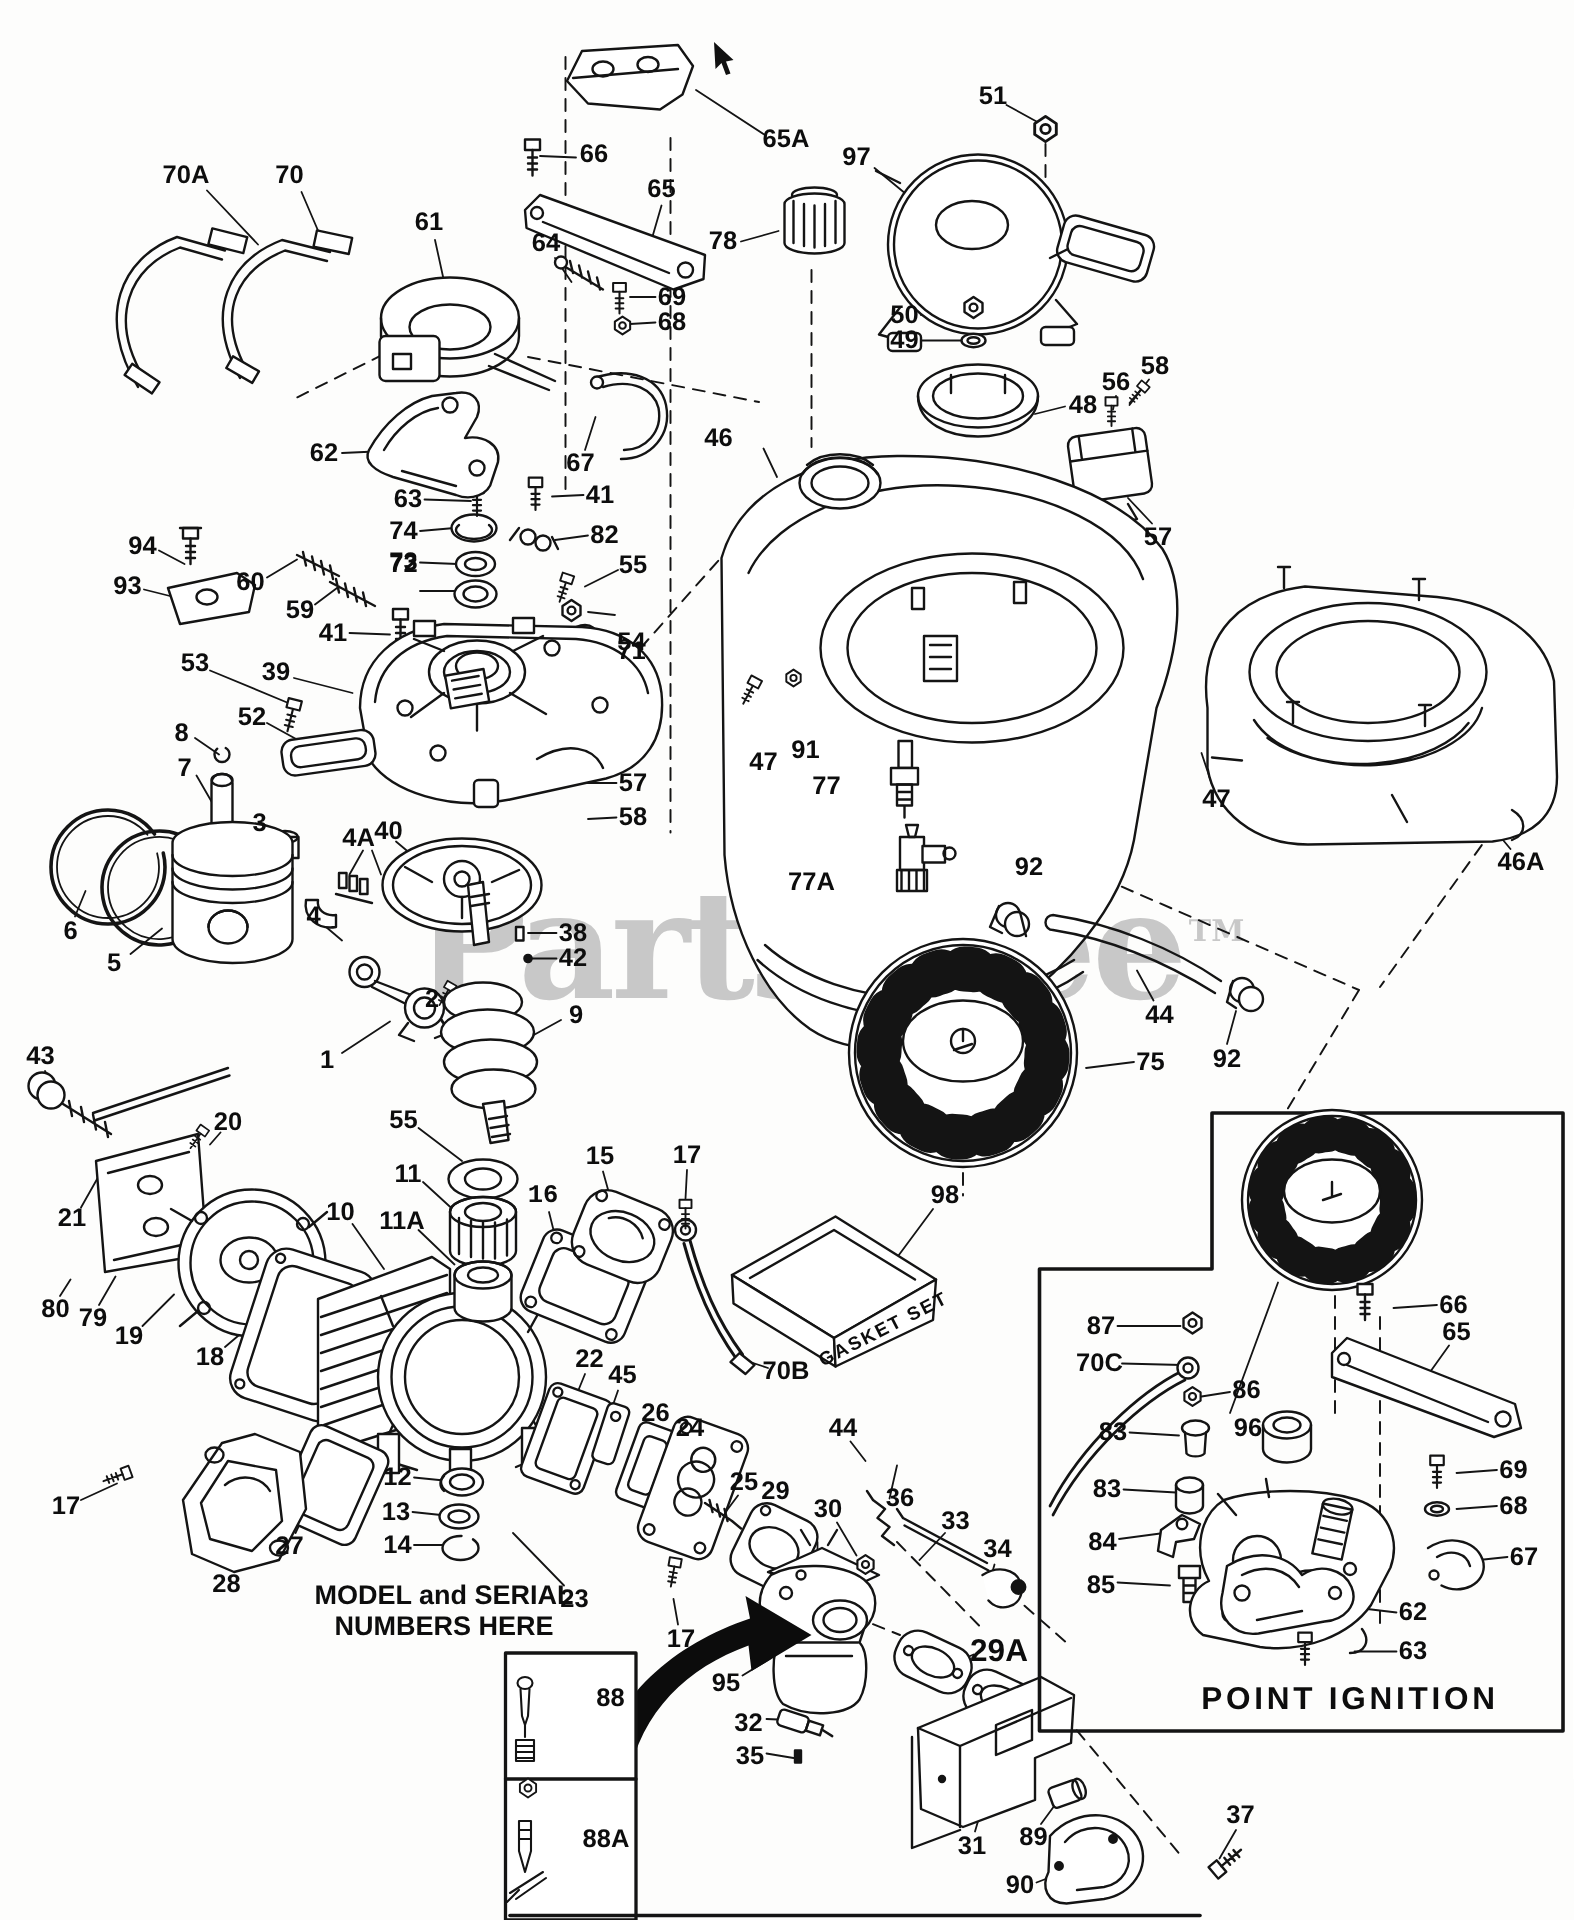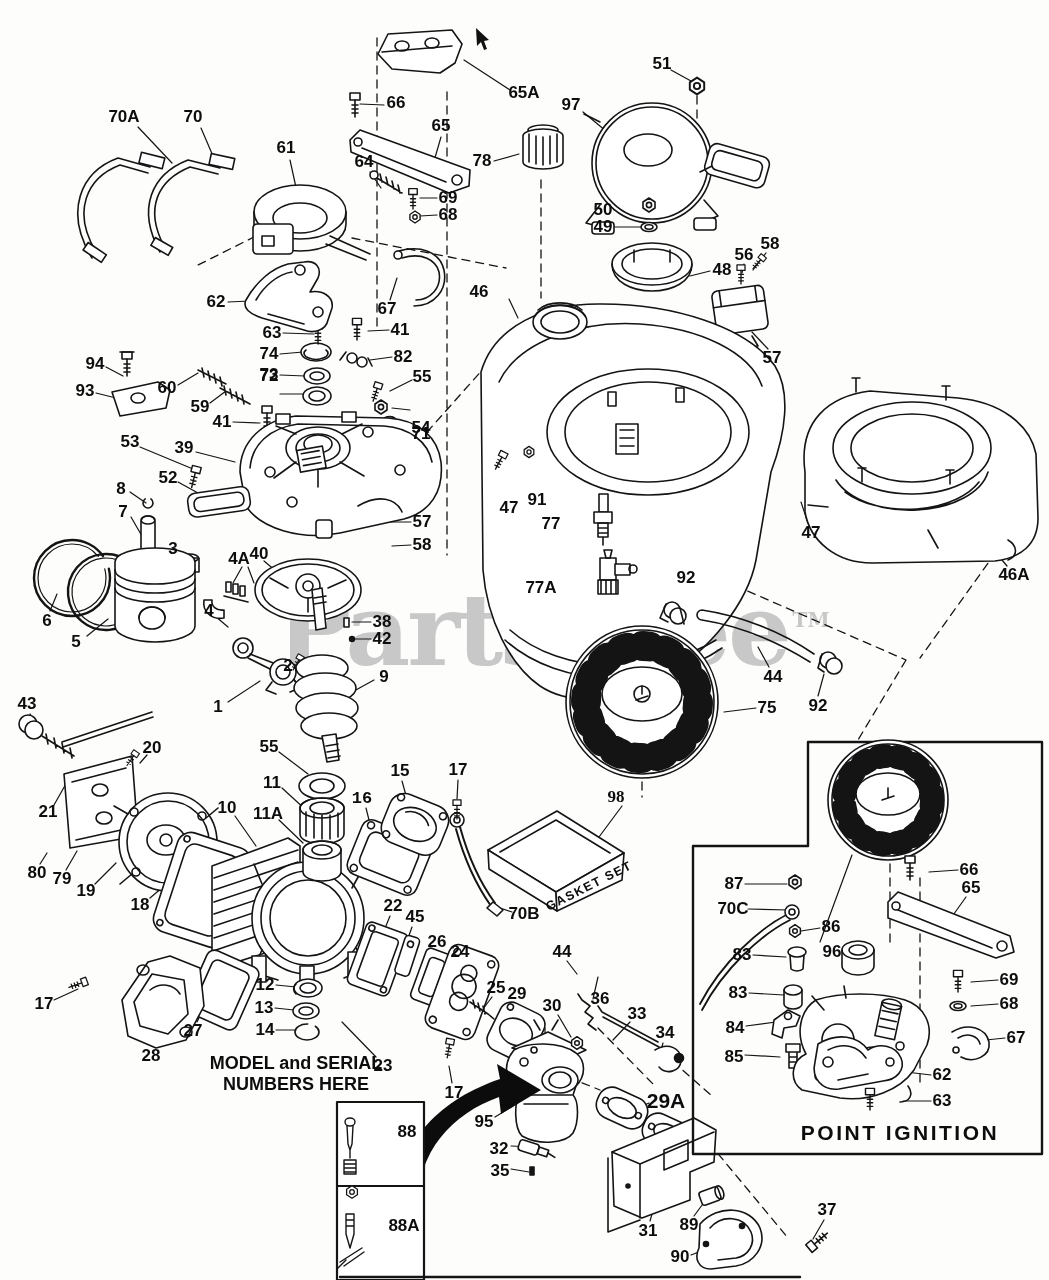--- a/index.html
+++ b/index.html
@@ -824,21 +824,21 @@
       <div class="plabel" style="left: 218px; top: 707px;">1</div>
       <div class="plabel" style="left: 27px; top: 704px;">43</div>
       <div class="plabel" style="left: 773px; top: 677px;">44</div>
       <div class="plabel" style="left: 767px; top: 708px;">75</div>
       <div class="plabel" style="left: 818px; top: 706px;">92</div>
       <div class="plabel" style="left: 152px; top: 748px;">20</div>
       <div class="plabel" style="left: 269px; top: 747px;">55</div>
       <div class="plabel" style="left: 272px; top: 783px;">11</div>
       <div class="plabel" style="left: 400px; top: 771px;">15</div>
       <div class="plabel" style="left: 458px; top: 770px;">17</div>
-      <div class="plabel" style="left: 616px; top: 797px; font-family: Liberation Serif, serif;">98</div>
+      <div class="plabel" style="left: 630px; top: 797px;">98</div>
       <div class="plabel" style="left: 48px; top: 812px;">21</div>
       <div class="plabel" style="left: 37px; top: 873px;">80</div>
       <div class="plabel" style="left: 62px; top: 879px;">79</div>
       <div class="plabel" style="left: 86px; top: 891px;">19</div>
       <div class="plabel" style="left: 140px; top: 905px;">18</div>
       <div class="plabel" style="left: 227px; top: 808px;">10</div>
       <div class="plabel" style="left: 268px; top: 814px;">11A</div>
       <div class="plabel" style="left: 362px; top: 798px; font-family: Liberation Mono, monospace;">16</div>
       <div class="plabel" style="left: 524px; top: 914px;">70B</div>
       <div class="plabel" style="left: 393px; top: 906px;">22</div>

